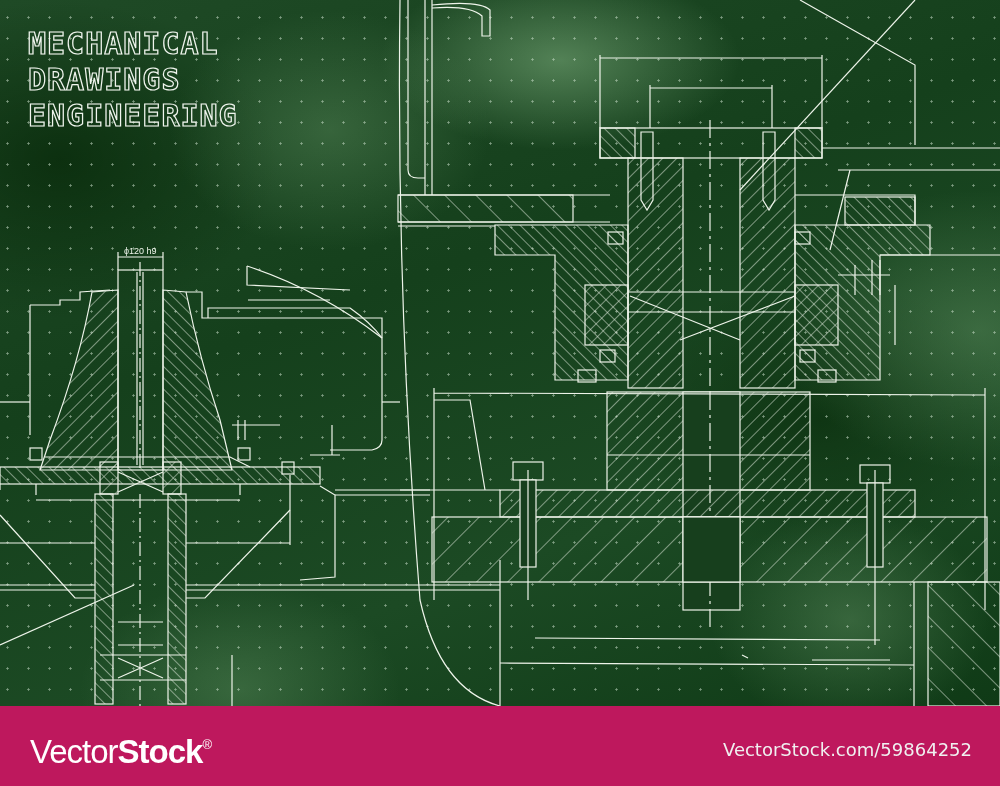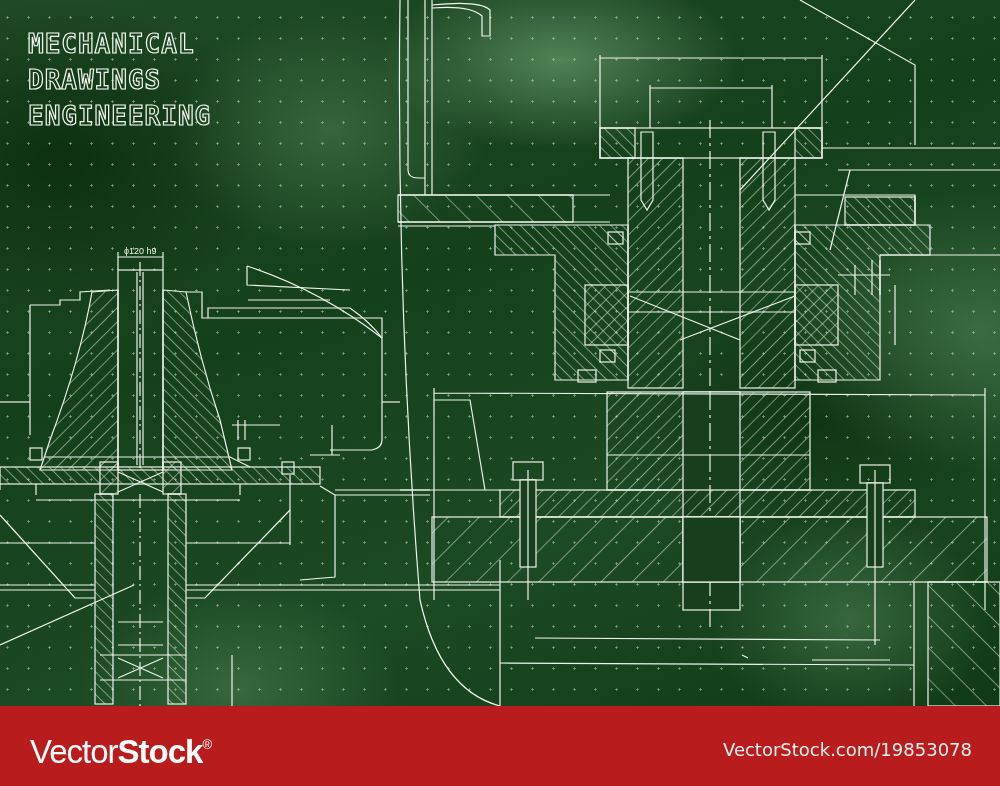--- a/index.html
+++ b/index.html
@@ -13,23 +13,23 @@
       radial-gradient(ellipse 160px 110px at 240px 690px, rgba(110,160,110,0.35), rgba(0,0,0,0)),
       radial-gradient(ellipse 220px 160px at 60px 160px, rgba(0,30,0,0.55), rgba(0,0,0,0)),
       radial-gradient(ellipse 200px 140px at 820px 420px, rgba(0,30,0,0.45), rgba(0,0,0,0)),
       linear-gradient(160deg,#1f4a26 0%,#15401c 40%,#1c4a24 70%,#0f3a16 100%);
   }
   #dots{position:absolute;left:0;top:0;width:1000px;height:706px;
     background-image:radial-gradient(circle,rgba(210,230,210,0.55) 0.9px,rgba(0,0,0,0) 1.3px);
     background-size:21px 21px;background-position:-3px 7px;}
   #drawing{position:absolute;left:0;top:0;}
   #title{position:absolute;left:28px;top:26px;}
-  .title-line{display:block;font-family:"DejaVu Sans Mono",monospace;font-weight:bold;font-size:26px;line-height:36px;
+  .title-line{display:block;font-family:"DejaVu Sans Mono",monospace;font-weight:bold;font-size:30px;line-height:36px;
     letter-spacing:1px;color:transparent;-webkit-text-stroke:1.2px #f0f5ee;}
-  #footer{position:absolute;left:0;top:706px;width:1000px;height:80px;background:#b91c1c;text-align:right;}
+  #footer{position:absolute;left:0;top:706px;width:1000px;height:80px;background:#be185d;text-align:right;}
   #brand{position:absolute;left:30px;top:27px;color:#ffffff;font-size:33px;letter-spacing:-1px;font-family:"Liberation Sans",sans-serif;}
   #brand .l{font-weight:300;}
   #brand .b{font-weight:bold;}
   #brand sup{font-size:13px;vertical-align:top;position:relative;top:4px;}
   #ref{position:absolute;right:28px;top:33px;color:#f0f0f0;font-size:18px;font-family:"DejaVu Sans",sans-serif;}
 </style>
 </head>
 <body>
 
 <div id="canvas">
@@ -197,14 +197,14 @@
     <span class="title-line">MECHANICAL</span>
     <span class="title-line">DRAWINGS</span>
     <span class="title-line">ENGINEERING</span>
   </div>
 </div>
 
 <div id="footer">
   <div id="brand">
     <span class="l">Vector</span><span class="b">Stock</span><sup>®</sup>
   </div>
-  <div id="ref">VectorStock.com/19853078</div>
+  <div id="ref">VectorStock.com/59864252</div>
 </div>
 
 </body></html>

